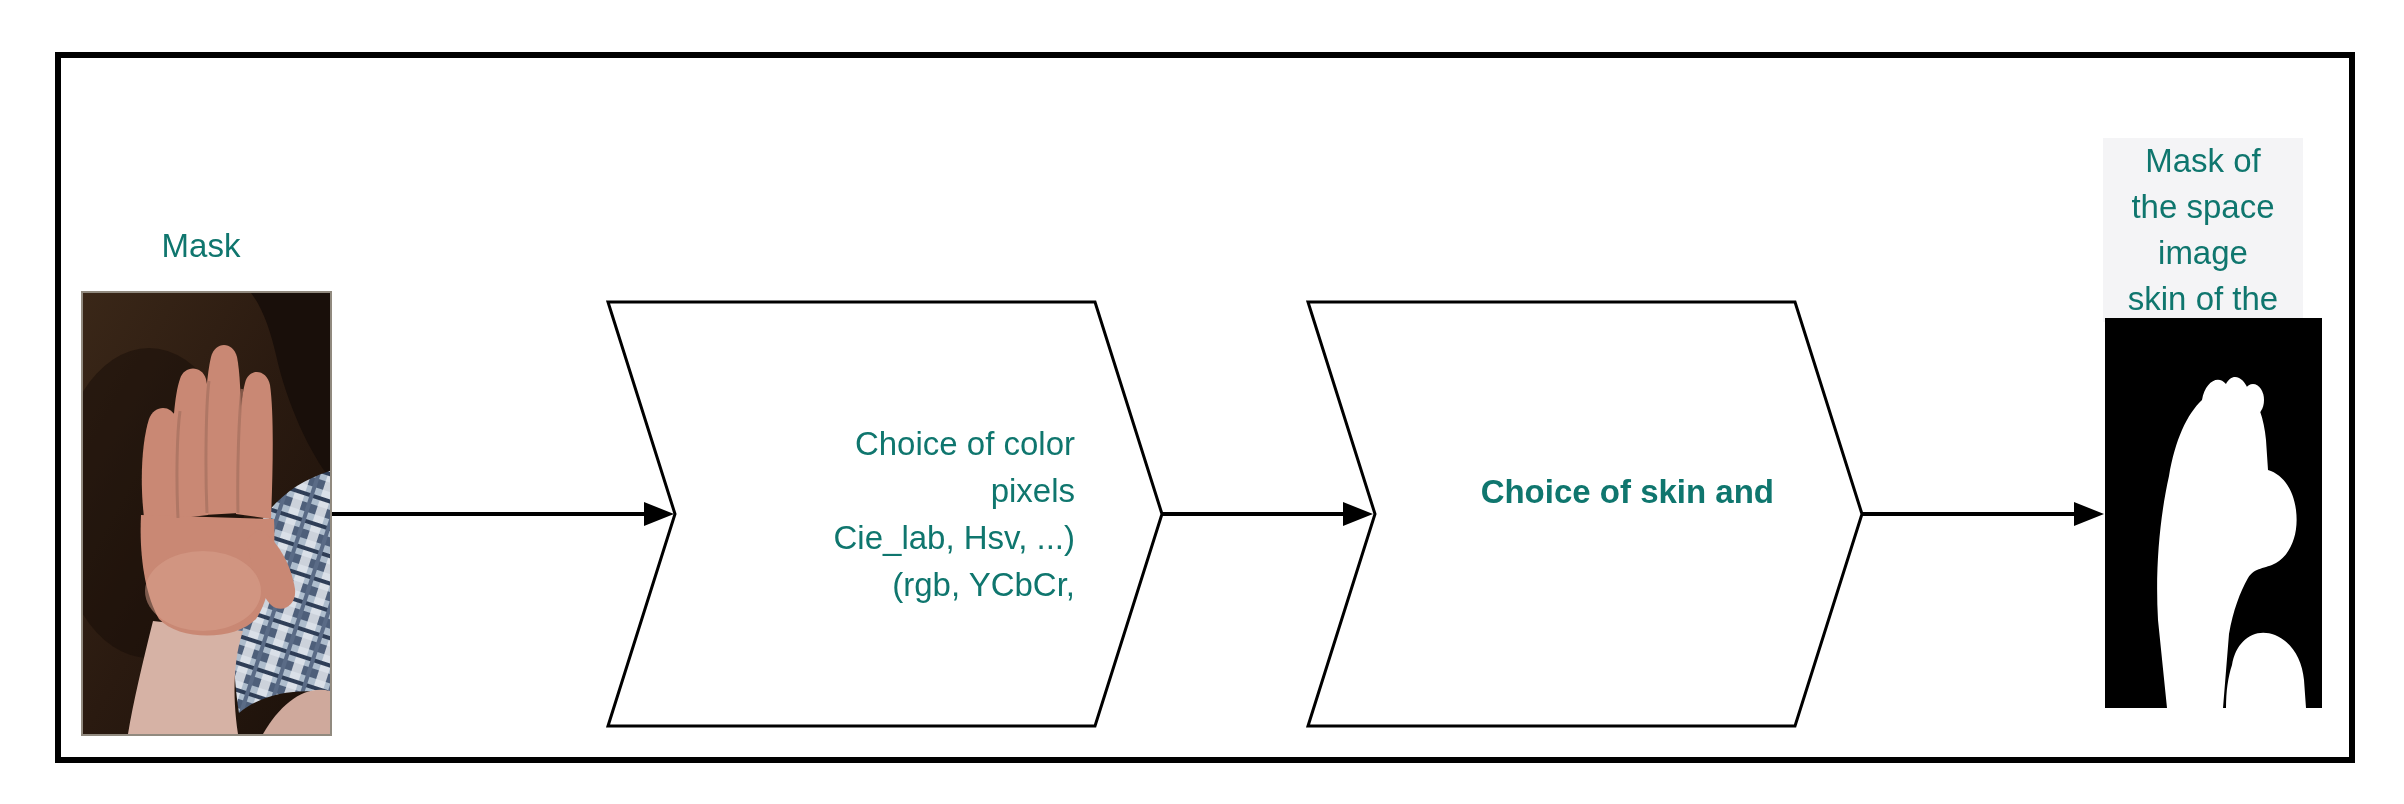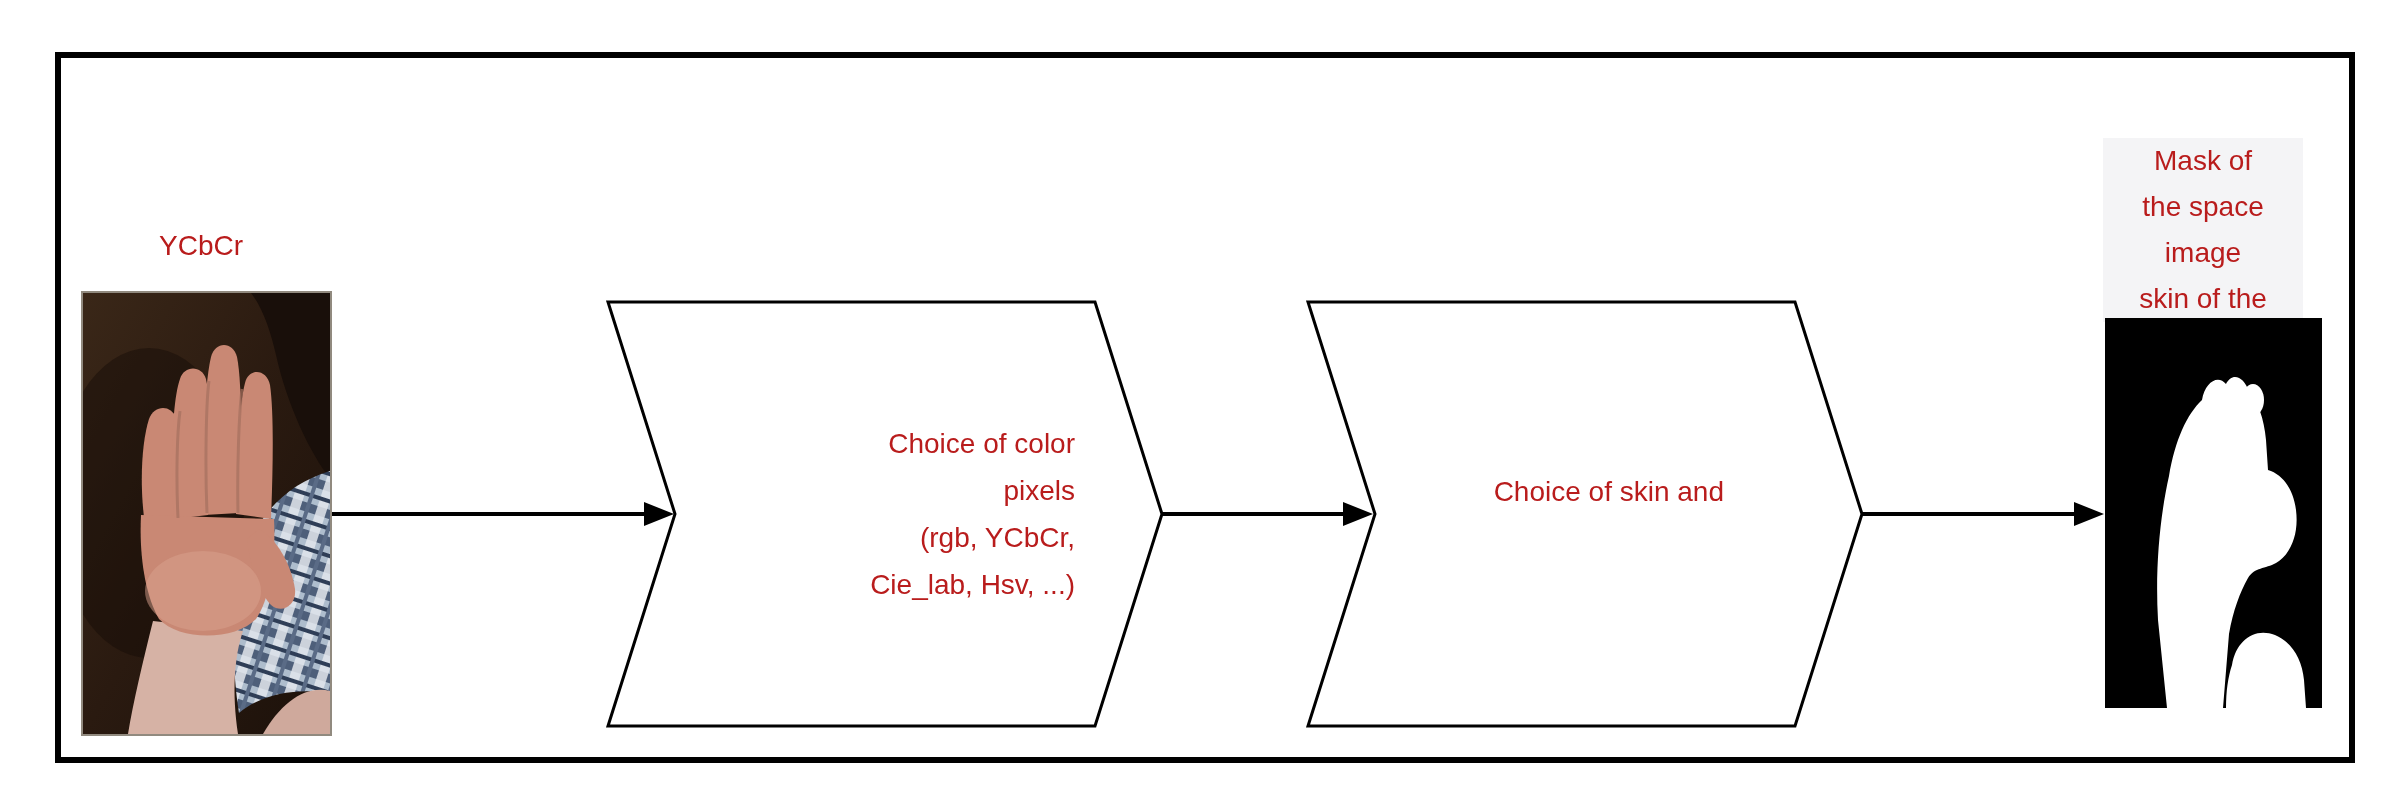--- a/index.html
+++ b/index.html
@@ -5,25 +5,25 @@
   html,body{margin:0;padding:0;background:#ffffff;}
   .canvas{
     position:relative;width:2404px;height:804px;background:#ffffff;overflow:hidden;
     font-family:"Liberation Sans",sans-serif;color:#222222;
   }
   .frame{
     position:absolute;left:55px;top:52px;width:2300px;height:711px;
     border:6px solid #000000;box-sizing:border-box;background:transparent;
   }
   .overlay{position:absolute;left:0;top:0;}
-  .txt{position:absolute;text-align:center;font-size:28px;color:#b91c1c;}
+  .txt{position:absolute;text-align:center;font-size:33px;color:#0f766e;}
   .input-label{left:101px;top:226px;width:200px;line-height:40px;}
   .step-text{line-height:47px;text-align:right;}
   .step1{left:695px;top:420px;width:380px;}
-  .step2{left:1344px;top:468px;width:380px;}
+  .step2{left:1394px;top:468px;width:380px;font-weight:bold;}
   .mask-label{left:2103px;top:138px;width:200px;line-height:46px;background:#f4f4f6;}
   figure{margin:0;padding:0;}
   .input-photo{
     position:absolute;left:81px;top:291px;width:247px;height:441px;
     border:2px solid #918a7f;
   }
   .mask-image{position:absolute;left:2105px;top:318px;width:217px;height:390px;}
   figure svg{display:block;}
 </style>
 </head>
@@ -44,21 +44,21 @@
     <g>
       <line x1="1163" y1="514" x2="1347" y2="514" stroke="#000000" stroke-width="4"></line>
       <polygon points="1373,514 1343,502 1343,526" fill="#000000"></polygon>
     </g>
     <g>
       <line x1="1863" y1="514" x2="2078" y2="514" stroke="#000000" stroke-width="4"></line>
       <polygon points="2104,514 2074,502 2074,526" fill="#000000"></polygon>
     </g>
   </svg>
 
-  <div class="txt input-label">YCbCr</div>
+  <div class="txt input-label">Mask</div>
 
   <figure class="input-photo">
     <svg width="247" height="441" viewBox="0 0 247 441">
       <defs>
         <linearGradient id="wall" x1="0" y1="0" x2="1" y2="1">
           <stop offset="0" stop-color="#3a2718"></stop>
           <stop offset="0.5" stop-color="#2a1a10"></stop>
           <stop offset="1" stop-color="#1c110a"></stop>
         </linearGradient>
         <pattern id="plaid" width="26" height="26" patternUnits="userSpaceOnUse" patternTransform="rotate(18)">
@@ -88,22 +88,22 @@
         <path d="M95 225 C93 185 94 140 97 118"></path>
         <path d="M124 220 C122 175 123 110 126 88"></path>
         <path d="M155 220 C154 175 156 120 159 96"></path>
       </g>
     </svg>
   </figure>
 
   <div class="txt step-text step1">
     <div>Choice of color</div>
     <div>pixels</div>
+    <div>Cie_lab, Hsv, ...)</div>
     <div>(rgb, YCbCr,</div>
-    <div>Cie_lab, Hsv, ...)</div>
   </div>
 
   <div class="txt step-text step2">
     <div>Choice of skin and</div>
   </div>
 
   <div class="txt mask-label">
     <div>Mask of</div>
     <div>the space</div>
     <div>image</div>

